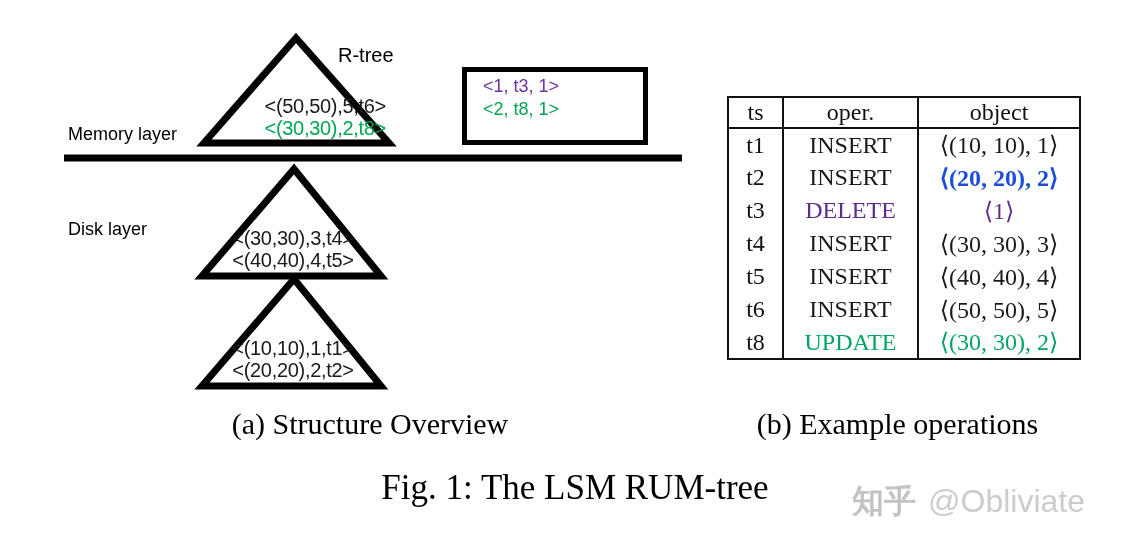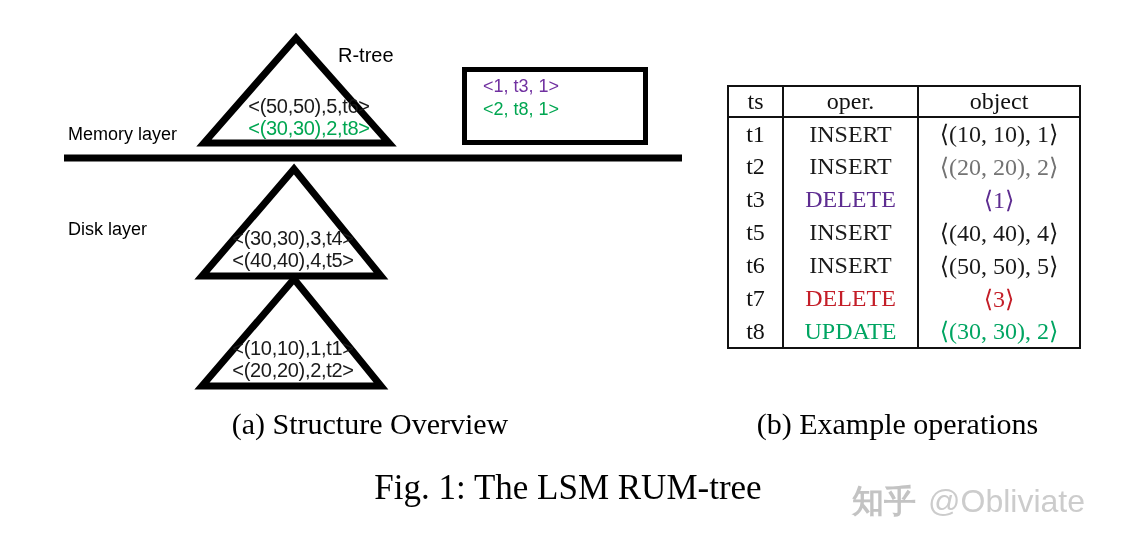--- a/index.html
+++ b/index.html
@@ -14,37 +14,37 @@
   .tree-text {
     position:absolute; text-align:center; font-size:20px; line-height:22px;
     white-space:nowrap; letter-spacing:-0.3px;
   }
   .memo-box {
     position:absolute; left:462px; top:67px; width:186px; height:78px;
     border:5px solid #000; background:#fff;
     padding:3px 0 0 16px; font-size:18px; line-height:23px; white-space:nowrap;
   }
   .ops-table {
-    position:absolute; left:727px; top:85px;
+    position:absolute; left:727px; top:96px;
     border-collapse:collapse; table-layout:fixed;
     font-family:"Liberation Serif", serif; font-size:24px; color:#111;
     border:2px solid #111; background:#fff;
   }
   .ops-table th, .ops-table td {
     border-left:2px solid #111; border-right:2px solid #111;
     text-align:center; font-weight:normal; padding:0;
   }
   .ops-table thead th { border-bottom:2px solid #111; height:31px; }
   .ops-table tbody td { height:33px; }
   .caption {
     position:absolute; font-family:Liberation Serif, serif;
     font-size:30px; color:#000; text-align:center; white-space:nowrap;
   }
   .fig-caption {
-    position:absolute; left:268px; top:468px; width:600px; text-align:center;
+    position:absolute; left:275px; top:468px; width:600px; text-align:center;
     font-family:"Liberation Serif", serif; font-size:35px; color:#000; white-space:nowrap;
   }
   .watermark {
     position:absolute; left:852px; top:480px; font-size:32px; white-space:nowrap;
     color:#c9c9c9;
   }
   .watermark .site { font-weight:700; color:#c3c3c3; margin-right:12px; }
   .watermark .handle { color:#cccccc; }
 </style>
 </head>
@@ -56,21 +56,21 @@
     <polygon points="296,38 389,143 204,143" fill="#ffffff" stroke="#000000" stroke-width="7"></polygon>
     <line x1="64" y1="158" x2="682" y2="158" stroke="#000000" stroke-width="7"></line>
     <polygon points="294,169 381,276 202,276" fill="#ffffff" stroke="#000000" stroke-width="7"></polygon>
     <polygon points="294,279 381,386 202,386" fill="#ffffff" stroke="#000000" stroke-width="7"></polygon>
   </svg>
 
   <div class="small-label" style="left:338px; top:44px;">R-tree</div>
   <div class="layer-label" style="left:68px; top:124px;">Memory layer</div>
   <div class="layer-label" style="left:68px; top:171px;margin-top:48px;">Disk layer</div>
 
-  <div class="tree-text" style="left:216px; top:95px; width:186px;">
+  <div class="tree-text" style="left:200px; top:95px; width:186px;text-align:right;">
     <div style="color: rgb(26, 26, 26);">&lt;(50,50),5,t6&gt;</div>
     <div style="color: rgb(0, 166, 81);">&lt;(30,30),2,t8&gt;</div>
   </div>
 
   <div class="tree-text" style="left:202px; top:227px; width:182px;">
     <div style="color: rgb(26, 26, 26);">&lt;(30,30),3,t4&gt;</div>
     <div style="color: rgb(26, 26, 26); text-align: center;">&lt;(40,40),4,t5&gt;</div>
   </div>
 
   <div class="tree-text" style="left:202px; top:337px; width:182px;">
@@ -98,41 +98,41 @@
     </thead>
     <tbody>
       <tr>
         <td>t1</td>
         <td style="color: rgb(26, 26, 26);">INSERT</td>
         <td style="color: rgb(26, 26, 26);">⟨(10, 10), 1⟩</td>
       </tr>
       <tr>
         <td>t2</td>
         <td style="color: rgb(26, 26, 26);">INSERT</td>
-        <td style="color: #737373;">⟨(20, 20), 2⟩</td>
+        <td style="color: #1d4ed8; font-weight: bold;">⟨(20, 20), 2⟩</td>
       </tr>
       <tr>
         <td>t3</td>
         <td style="color: rgb(94, 45, 145);">DELETE</td>
         <td style="color: rgb(94, 45, 145);">⟨1⟩</td>
+      </tr>
+      <tr>
+        <td>t4</td>
+        <td style="color: rgb(26, 26, 26);">INSERT</td>
+        <td style="color: rgb(26, 26, 26);">⟨(30, 30), 3⟩</td>
       </tr>
       <tr>
         <td>t5</td>
         <td style="color: rgb(26, 26, 26);">INSERT</td>
         <td style="color: rgb(26, 26, 26);">⟨(40, 40), 4⟩</td>
       </tr>
       <tr>
         <td>t6</td>
         <td style="color: rgb(26, 26, 26);">INSERT</td>
         <td style="color: rgb(26, 26, 26);">⟨(50, 50), 5⟩</td>
-      </tr>
-      <tr>
-        <td>t7</td>
-        <td style="color: rgb(196, 30, 40);">DELETE</td>
-        <td style="color: rgb(196, 30, 40);">⟨3⟩</td>
       </tr>
       <tr>
         <td>t8</td>
         <td style="color: rgb(0, 165, 98);">UPDATE</td>
         <td style="color: rgb(0, 165, 98);">⟨(30, 30), 2⟩</td>
       </tr>
     </tbody>
   </table>
 
   <div class="caption" style="left:145px; top:407px; width:450px;">(a) Structure Overview</div>

